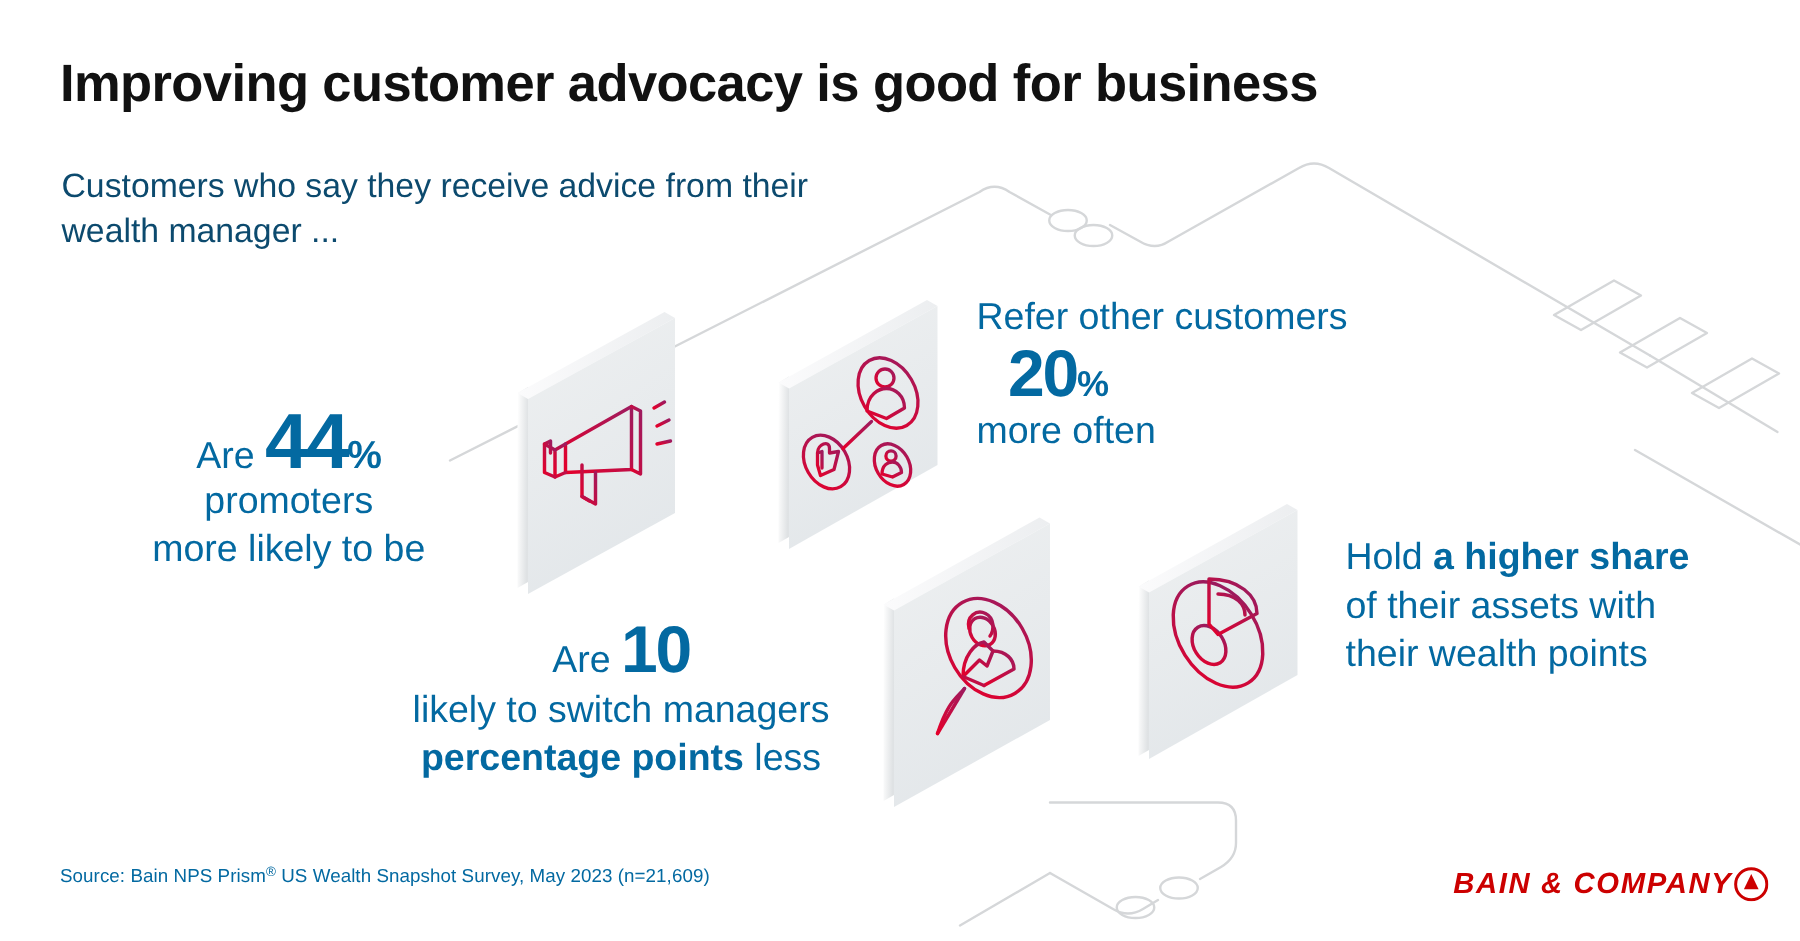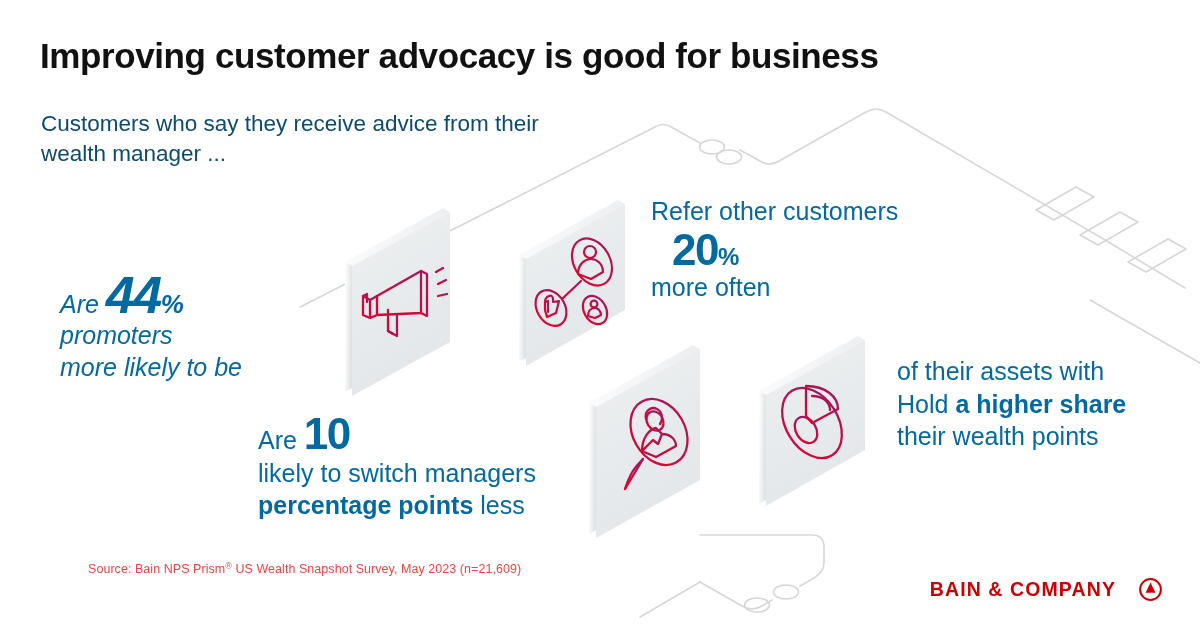--- a/index.html
+++ b/index.html
@@ -67,24 +67,23 @@
     font-weight: 700;
     letter-spacing: -0.5px;
   }
   .bold { font-weight: 700; }
 
   
   #stat-promoters {
     left: 60px;
     top: 272px;
     width: 265px;
-    text-align: left;
+    text-align: center;
     font-size: 25px;
     line-height: 1.28;
-    font-style: italic;
   }
   #stat-promoters .big { font-size: 52px; line-height: 0.9; }
   #stat-promoters .pct { font-size: 26px; }
   #stat-promoters .row1 {
     display: block;
     white-space: nowrap;
     margin-bottom: -2px;
   }
 
   
@@ -98,55 +97,55 @@
   }
   #stat-refer .big { font-size: 44px; line-height: 1.0; margin-left: 21px; }
   #stat-refer .pct { font-size: 24px; }
   #stat-refer .row2 { display: block; margin: 0 0 -1px 0; }
 
   
   #stat-switch {
     left: 258px;
     top: 412px;
     width: 312px;
-    text-align: left;
+    text-align: center;
     font-size: 25px;
     line-height: 1.3;
   }
   #stat-switch .big { font-size: 44px; line-height: 1.0; }
   #stat-switch .row1 { display: block; white-space: nowrap; }
 
   
   #stat-assets {
     left: 897px;
     top: 355px;
     width: 290px;
     text-align: left;
     font-size: 25px;
     line-height: 1.3;
   }
 
   
   .source {
     position: absolute;
     left: 40px;
-    top: 561px;
+    top: 576px;
     font-size: 12.5px;
-    color: #ef4444;
+    color: #0369a1;
     letter-spacing: 0.05px;
-    margin-left: 48px;
   }
   .source sup { font-size: 9px; vertical-align: 0.42em; }
   .logo {
     position: absolute;
-    right: 38px;
+    right: 21px;
     top: 578px;
     display: flex;
     align-items: center;
-    gap: 23px;
+    gap: 1px;
+    font-style: italic;
   }
   .logo-word {
     font-size: 19.5px;
     font-weight: 700;
     letter-spacing: 1.1px;
     color: #cc0000;
     line-height: 1;
   }
   .logo-mark { display: block; }
 </style>
@@ -301,24 +300,24 @@
         <span>Are</span>
         <span class="big">10</span>
       </span>
       <span class="line">likely to switch managers</span>
       <span class="line">
         <span class="bold">percentage points</span><span> less</span>
       </span>
     </div>
 
     <div class="stat" id="stat-assets">
-      <span class="line">of their assets with</span>
       <span class="line">
         <span>Hold </span><span class="bold">a higher share</span>
       </span>
+      <span class="line">of their assets with</span>
       <span class="line">their wealth points</span>
     </div>
 
     <div class="source"><span>Source: Bain NPS Prism</span><sup>®</sup><span> US Wealth Snapshot Survey, May 2023 (n=21,609)</span></div>
 
     <div class="logo">
       <span class="logo-word">BAIN &amp; COMPANY</span>
       <svg class="logo-mark" width="23" height="23" viewBox="0 0 23 23">
         <circle cx="11.5" cy="11.5" r="10.4" fill="none" stroke="#cc0000" stroke-width="2"></circle>
         <path d="M 11.5 4.6 L 16.4 14.8 L 6.6 14.8 Z" fill="#cc0000"></path>

